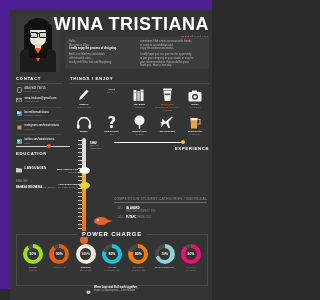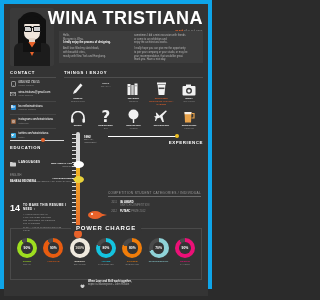--- a/index.html
+++ b/index.html
@@ -1,19 +1,19 @@
 <!DOCTYPE html>
 <html><head>
 <meta charset="utf-8">
 <style>
   html,body{margin:0;padding:0;background:#2b2b2b;}
   body{width:212px;height:300px;overflow:hidden;
        font-family:"Liberation Sans",sans-serif;color:#d8d8d8;
        -webkit-font-smoothing:none;}
-  #page{position:relative;width:212px;height:289px;background:#0ea5e9;box-sizing:border-box;padding:4px;}
+  #page{position:relative;width:212px;height:289px;background:#4c1d95;box-sizing:border-box;padding:10px;}
   .sheet{position:relative;width:204px;height:292px;background:#343434;overflow:hidden;}
 
   
   .hdr{position:relative;height:62px;}
   .portrait{position:absolute;left:6px;top:4px;width:44px;height:58px;}
   .p-bg{position:absolute;left:0;top:0;width:44px;height:58px;background:#3a3a3a;border-radius:2px;}
   .p-hair{position:absolute;left:8px;top:4px;width:28px;height:40px;background:#111;
           border-radius:14px 14px 6px 6px;}
   .p-face{position:absolute;left:14px;top:11px;width:16px;height:21px;background:#f0e6dc;border-radius:8px 8px 7px 7px;}
   .p-hair-f{position:absolute;left:13px;top:8px;width:18px;height:8px;background:#111;border-radius:9px 9px 2px 2px;}
@@ -446,33 +446,20 @@
       <div class="d"><b>IAI AWARD</b><br>
         <span>SKETCH COMPETITION</span></div>
     </div>
     <div class="crow2">
       <div class="y">2012</div>
       <div class="d"><b>FUTARC</b>
         <span>PRIZE 2012</span></div>
     </div>
   </div>
 
-  <div class="need">
-    <div class="big">14</div>
-    <div>
-      <h5>TO MAKE THIS RESUME I NEED :</h5>
-      <ul>
-        <li>4 HOUR STILL DRAW</li>
-        <li>7 GLASS ICED COFFEE</li>
-        <li>888 SNIPPETS OF PEOPLE</li>
-        <li>100 PATIENCE</li>
-        <li>THEY + LOAD SHOWN FOR THE LOVE</li>
-      </ul>
-    </div>
-  </div>
 
   <div class="mascot">
     <div class="body"></div>
         <div class="tail"></div>
         <div class="eye"></div>
   </div>
 
   <div class="pcwrap">
     <div class="pctitle">POWER CHARGE</div>
     <div class="pcgrid">

